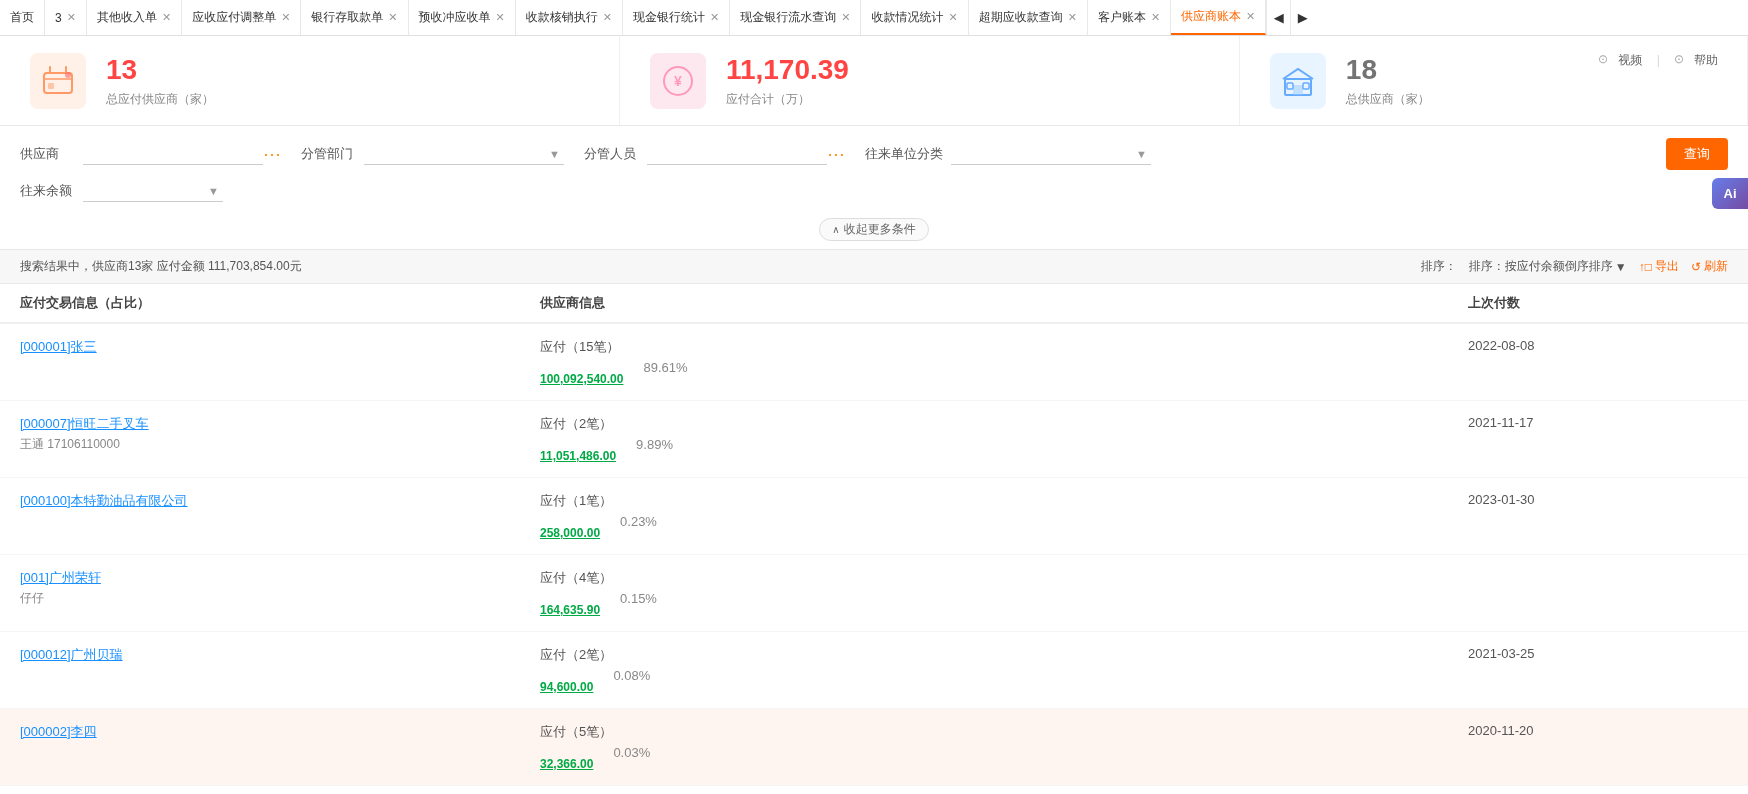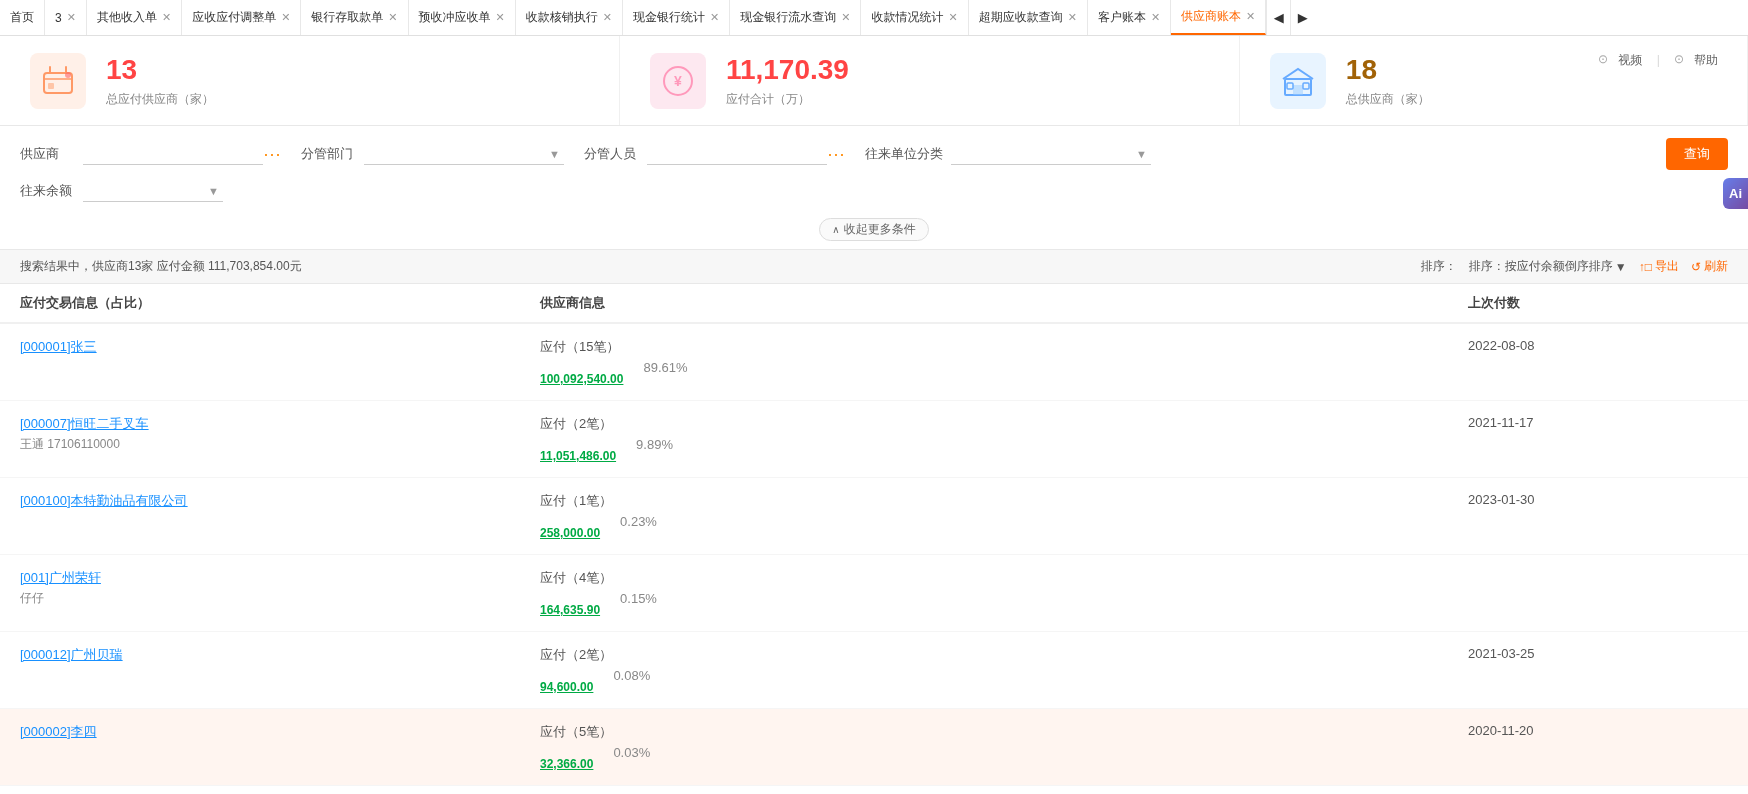--- a/index.html
+++ b/index.html
@@ -116,21 +116,21 @@
     
     .content-area { height: calc(794px - 36px - 90px - 100px - 38px - 36px); overflow-y: auto; }
 
     
     .ai-badge {
       position: fixed; right: 0; top: 178px;
       background: linear-gradient(135deg, #667eea, #764ba2);
       color: #fff; border-radius: 6px 0 0 6px;
       padding: 8px 6px; font-size: 13px; font-weight: bold;
       cursor: pointer; writing-mode: horizontal-tb;
-      width: 25px; text-align: center;
+      width: 36px; text-align: center;
     }
   </style>
 </head>
 <body>
 
 <div class="top-nav">
   <div class="nav-tab">
     <span>首页</span>
   </div>
   <div class="nav-tab">
@@ -222,21 +222,21 @@
         <rect x="5" y="16" width="26" height="16" rx="1" fill="none" stroke="#66aaff" stroke-width="2"></rect>
         <path d="M3 16 L18 6 L33 16" fill="none" stroke="#66aaff" stroke-width="2"></path>
         <rect x="13" y="22" width="10" height="10" rx="1" fill="#99ccff" opacity="0.5"></rect>
         <rect x="7" y="20" width="6" height="6" rx="1" fill="none" stroke="#66aaff" stroke-width="1.5"></rect>
         <rect x="23" y="20" width="6" height="6" rx="1" fill="none" stroke="#66aaff" stroke-width="1.5"></rect>
         <line x1="14" y1="16" x2="16" y2="16" stroke="#66aaff" stroke-width="1"></line>
         <line x1="20" y1="16" x2="22" y2="16" stroke="#66aaff" stroke-width="1"></line>
       </svg>
     </div>
     <div class="summary-text">
-      <div class="big-num" style="color:#a16207;">18</div>
+      <div class="big-num" style="color:#737373;">18</div>
       <div class="label">总供应商（家）</div>
     </div>
   </div>
 
   <div class="summary-top-right" style="position:absolute;right:10px;top:8px;">
     <span style="color:#aaa;">⊙</span>
     <span style="color:#666;">视频</span>
     <span style="color:#ccc;">｜</span>
     <span style="color:#aaa;">⊙</span>
     <span style="color:#666;">帮助</span>

